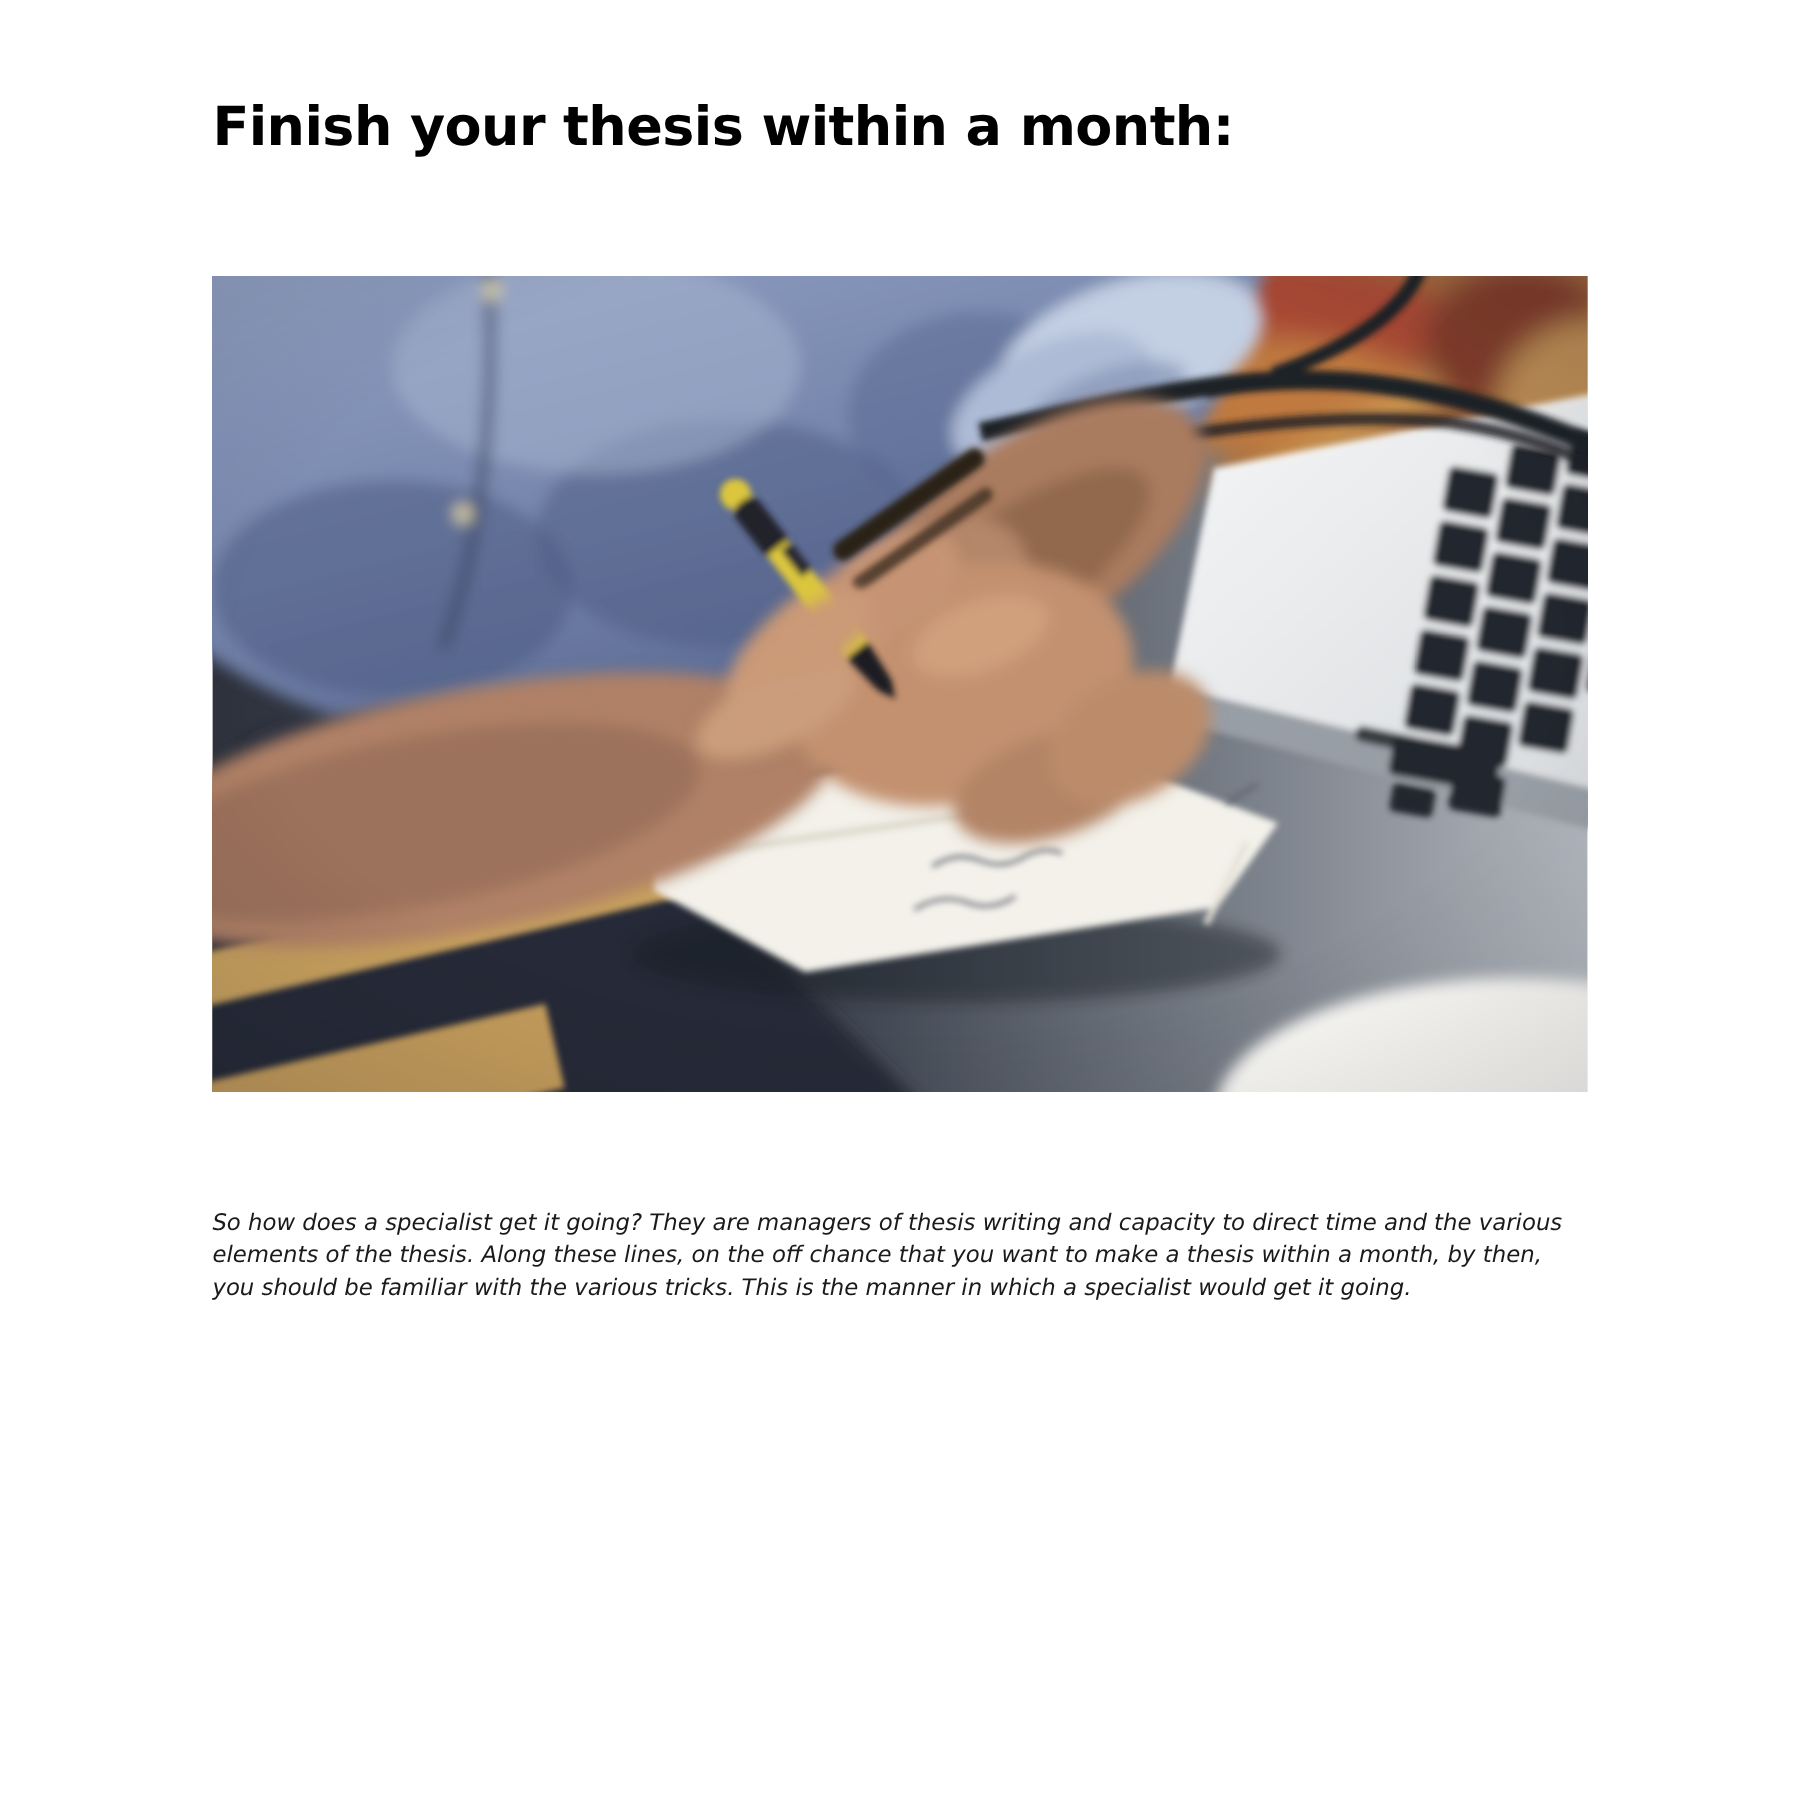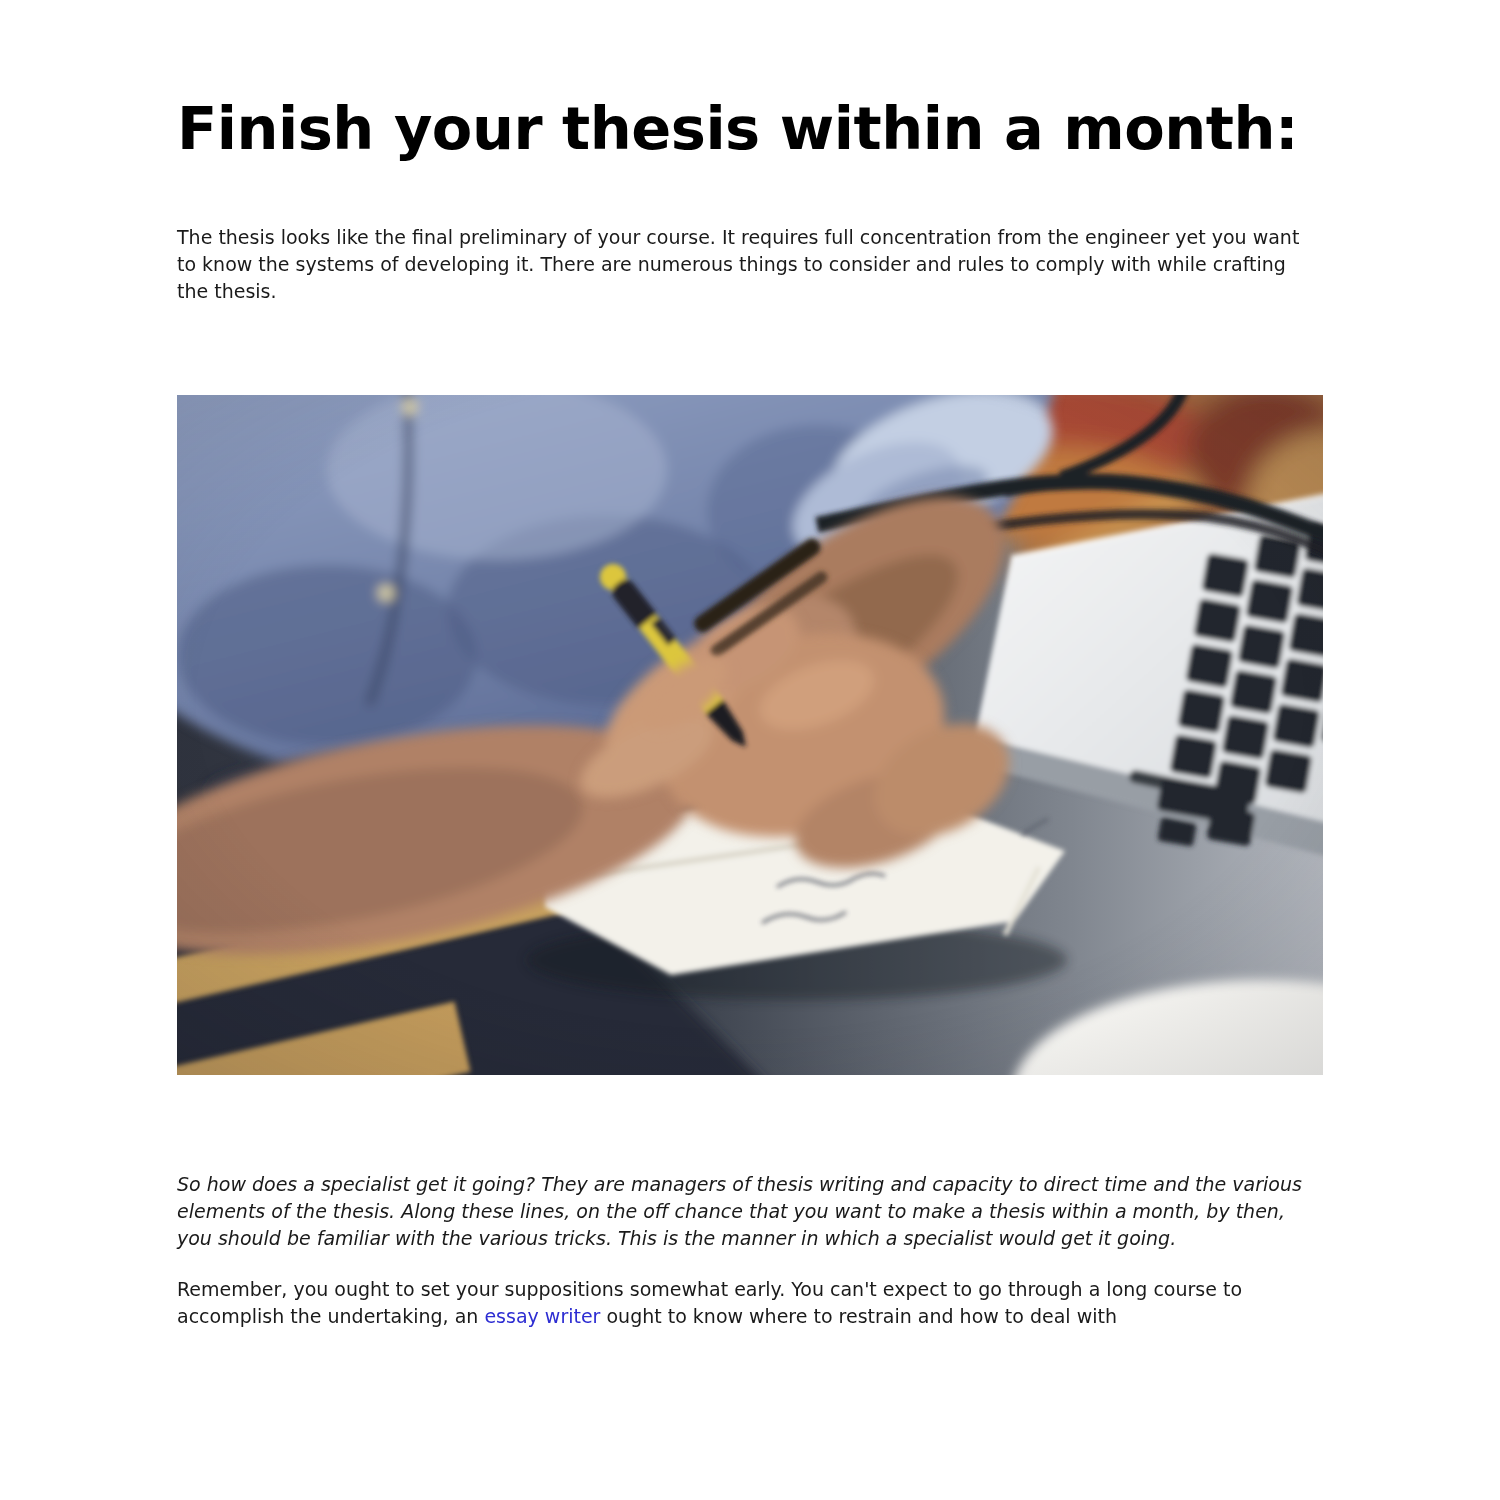--- a/index.html
+++ b/index.html
@@ -14,22 +14,22 @@
     height: 1500px;
     overflow: hidden;
     background: #ffffff;
   }
   .content {
     width: 1146px;
     margin-left: 177px;
   }
   h1.doc-title {
     margin: 0;
-    padding-top: 95px;
-    font-size: 59px;
+    padding-top: 72px;
+    font-size: 45px;
     line-height: 68px;
     font-weight: bold;
     color: #000000;
     letter-spacing: -0.5px;
   }
   h1.doc-title .tline { display: block; }
   p.para {
     margin: 0;
     font-size: 19px;
     line-height: 27px;
@@ -49,21 +49,20 @@
 </head>
 <body>
 
 <div class="viewport">
   <main class="content">
 
     <h1 class="doc-title">
       <span class="tline">Finish your thesis within a month:</span>
     </h1>
 
-    <p class="para para-intro">The thesis looks like the final preliminary of your course. It requires full concentration from the engineer yet you want to know the systems of developing it. There are numerous things to consider and rules to comply with while crafting the thesis.</p>
 
     <figure class="photo" role="img" aria-label="Close-up of a man in a blue shirt writing notes on a white napkin with a yellow and black pen, beside a silver laptop and a black cable on a dark desk">
       <svg viewBox="0 0 1146 680" width="1146" height="680" preserveAspectRatio="none" aria-hidden="true">
         <defs>
           <linearGradient id="tableGrad" x1="0" y1="0.5" x2="1" y2="0.5">
             <stop offset="0" stop-color="#2f333e"></stop>
             <stop offset="0.45" stop-color="#3d434e"></stop>
             <stop offset="0.78" stop-color="#80868f"></stop>
             <stop offset="1" stop-color="#b4b8bf"></stop>
           </linearGradient>
@@ -215,16 +214,15 @@
         <ellipse cx="508" cy="298" rx="50" ry="24" fill="#cb9a77" transform="rotate(-38 508 298)" filter="url(#b6)"></ellipse>
 
         <ellipse cx="1085" cy="700" rx="250" ry="115" fill="#fcfbf7" filter="url(#b6)"></ellipse>
 
         <rect x="0" y="0" width="1146" height="680" fill="url(#vign)"></rect>
       </svg>
     </figure>
 
     <p class="para para-specialist">So how does a specialist get it going? They are managers of thesis writing and capacity to direct time and the various elements of the thesis. Along these lines, on the off chance that you want to make a thesis within a month, by then, you should be familiar with the various tricks. This is the manner in which a specialist would get it going.</p>
 
-    <p class="para para-remember"><span>Remember, you ought to set your suppositions somewhat early. You can't expect to go through a long course to accomplish the undertaking, an </span><a href="#" class="essay-link">essay writer</a><span> ought to know where to restrain and how to deal with</span></p>
 
   </main>
 </div>
 
 </body></html>

